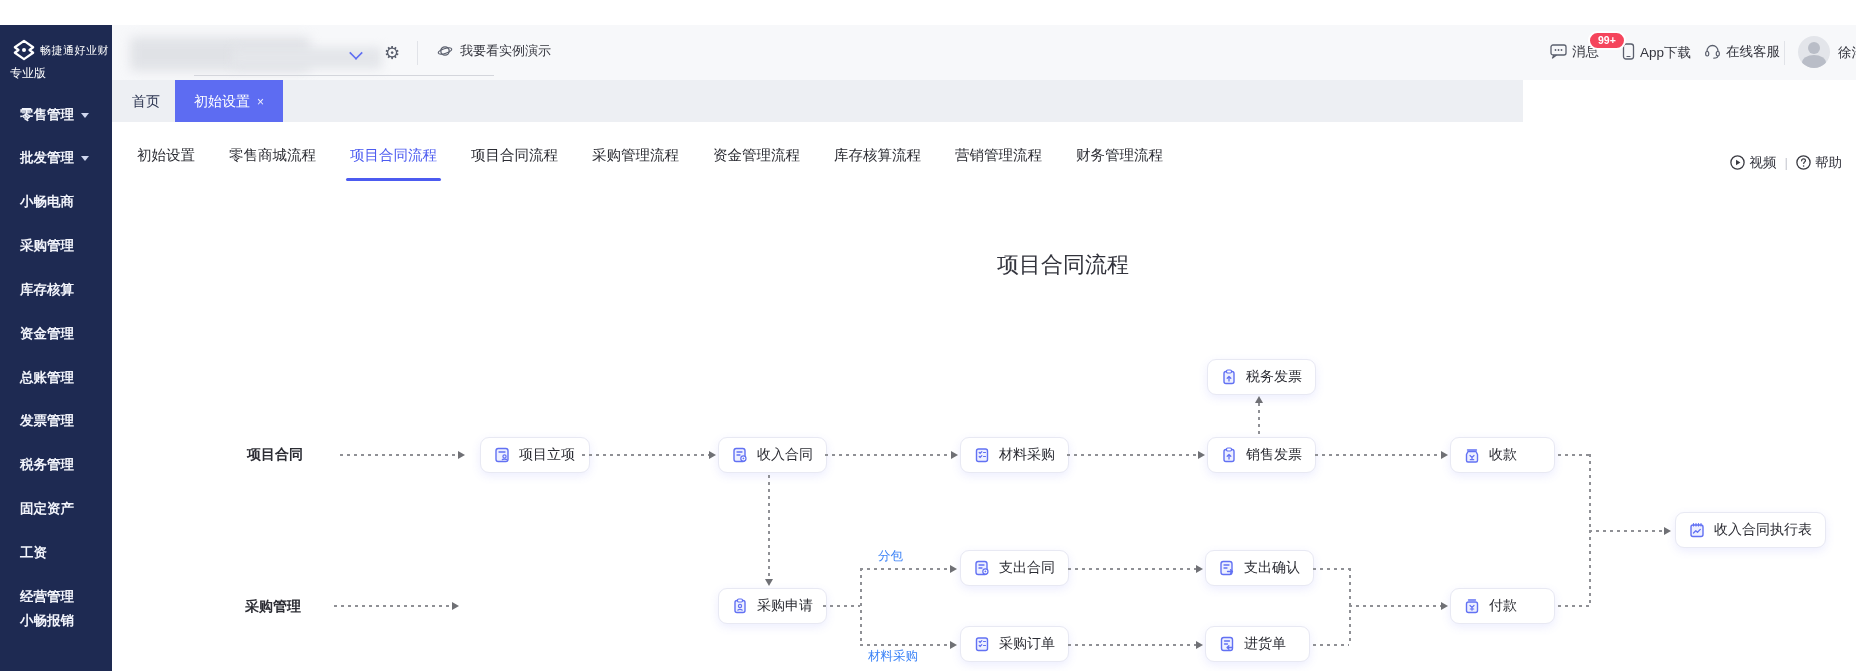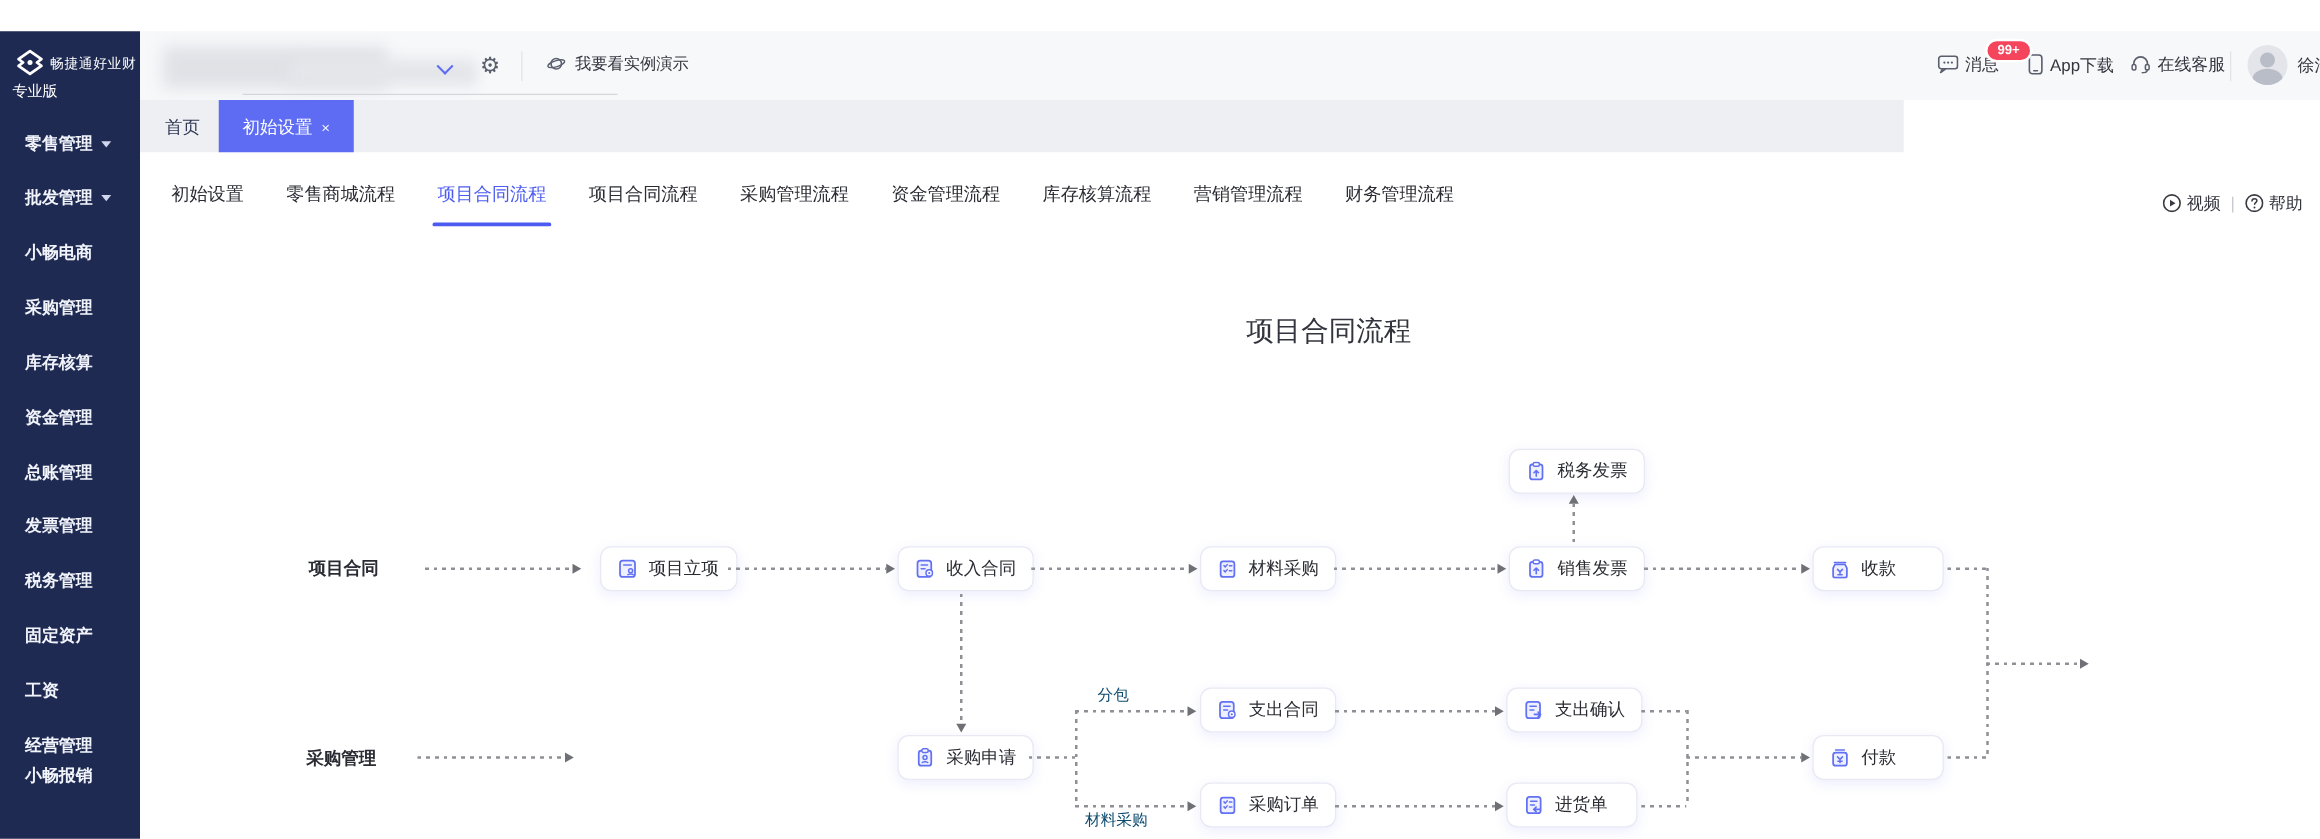--- a/index.html
+++ b/index.html
@@ -63,21 +63,21 @@
           padding:0 13px; font-size:14px; color:#2b2c33; cursor:pointer; white-space:nowrap; }
   .node svg { flex:0 0 auto; }
   .connh { position:absolute; height:2px;
            background-image:repeating-linear-gradient(90deg,#8f9095 0 3px,transparent 3px 7px); }
   .connv { position:absolute; width:2px;
            background-image:repeating-linear-gradient(180deg,#8f9095 0 3px,transparent 3px 7px); }
   .ar { position:absolute; width:0; height:0; }
   .ar.r { border-top:4px solid transparent; border-bottom:4px solid transparent; border-left:7px solid #6f7075; }
   .ar.u { border-left:4px solid transparent; border-right:4px solid transparent; border-bottom:7px solid #6f7075; }
   .ar.d { border-left:4px solid transparent; border-right:4px solid transparent; border-top:7px solid #6f7075; }
-  .edgelabel { position:absolute; font-size:12.5px; color:#0c4a6e; white-space:nowrap; }
+  .edgelabel { position:absolute; font-size:12.5px; color:#3b82f6; white-space:nowrap; }
 </style>
 </head>
 <body>
 
 <svg width="0" height="0" style="position:absolute">
   <defs>
     <g id="sym-doc-person-icon">
         <rect x="2" y="1.5" width="12" height="13" rx="2.2" fill="#eef0ff" stroke="#6271f3" stroke-width="1.4"></rect>
         <path d="M5 5h6" stroke="#6271f3" stroke-width="1.3" stroke-linecap="round"></path>
         <circle cx="10.5" cy="9.5" r="1.6" fill="none" stroke="#6271f3" stroke-width="1.2"></circle>
@@ -295,20 +295,26 @@
           <use href="#sym-doc-arrow-left-icon" xlink:href="#sym-doc-arrow-left-icon"></use>
         </svg>
         <span>进货单</span>
       </div>
     <div class="node" style="left:1338px; top:466px; min-width:105px">
         <svg width="16" height="16" viewBox="0 0 16 16">
           <use href="#sym-money-pay-icon" xlink:href="#sym-money-pay-icon"></use>
         </svg>
         <span>付款</span>
       </div>
+    <div class="node" style="left:1563px; top:390px; min-width:145px">
+        <svg width="16" height="16" viewBox="0 0 16 16">
+          <use href="#sym-calendar-chart-icon" xlink:href="#sym-calendar-chart-icon"></use>
+        </svg>
+        <span>收入合同执行表</span>
+      </div>
 
     <div class="connh" style="left:228px; width:118px; top:332px"></div>
       <div class="ar r" style="left:346px; top:329px"></div>
     <div class="connh" style="left:470px; width:127px; top:332px"></div>
       <div class="ar r" style="left:597px; top:329px"></div>
     <div class="connh" style="left:713px; width:126px; top:332px"></div>
       <div class="ar r" style="left:839px; top:329px"></div>
     <div class="connh" style="left:955px; width:131px; top:332px"></div>
       <div class="ar r" style="left:1086px; top:329px"></div>
     <div class="connh" style="left:1203px; width:126px; top:332px"></div>

